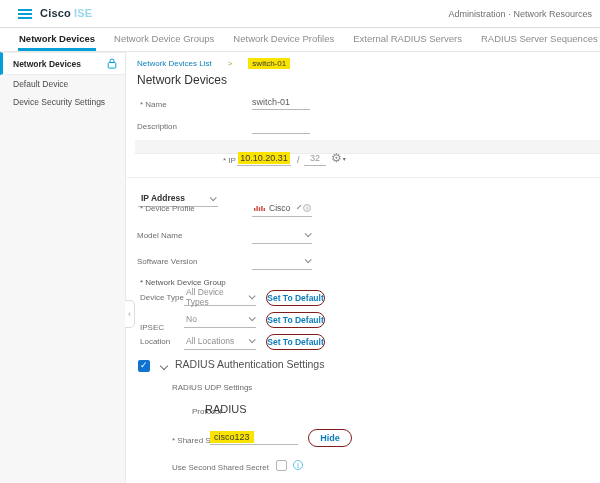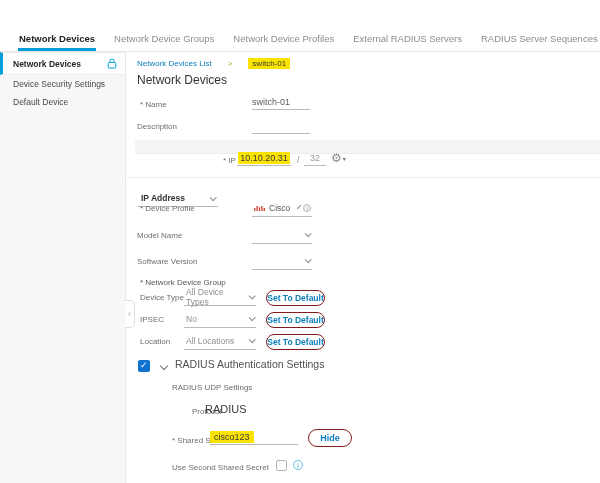--- a/index.html
+++ b/index.html
@@ -109,40 +109,47 @@
   .uss-label { position:absolute; left:45px; top:411px; font-size:8px; color:#6e6e6e; }
   .uss-cb { position:absolute; left:149px; top:408px; width:11px; height:11px; }
   .info-blue { position:absolute; left:166px; top:408px; width:10px; height:10px; border:1px solid #5fc3e4;
                border-radius:50%; color:#2fa7d4; font-size:7px; line-height:9px; text-align:center; cursor:pointer; }
 </style>
 </head>
 <body>
 
 <div id="app">
 
+  <div class="header">
+    <div class="hamburger"></div>
+    <div class="brand">
+      <span class="cisco">Cisco</span><span class="ise">ISE</span>
+    </div>
+    <div class="header-context">Administration · Network Resources</div>
+  </div>
 
   <div class="tabbar">
     <div class="tab active">Network Devices</div>
     <div class="tab">Network Device Groups</div>
     <div class="tab">Network Device Profiles</div>
     <div class="tab">External RADIUS Servers</div>
     <div class="tab">RADIUS Server Sequences</div>
 
   </div>
 
   <div class="sidebar">
     <div class="side-item active">
       <span>Network Devices</span>
       <svg class="lock-icon" viewBox="0 0 10 11">
         <rect x="1.2" y="4.5" width="7.6" height="5.6" rx="1" fill="none" stroke="#049fd9" stroke-width="1"></rect>
         <path d="M3 4.5 V3 a2 2 0 0 1 4 0 V4.5" fill="none" stroke="#049fd9" stroke-width="1"></path>
       </svg>
     </div>
+    <div class="side-item">Default Device</div>
     <div class="side-item">Device Security Settings</div>
-    <div class="side-item">Default Device</div>
     <div class="collapse-handle">
       <span>‹</span>
     </div>
   </div>
 
   <div class="main">
 
     <div class="breadcrumb">
       <span class="bc-link">Network Devices List</span>
       <span class="bc-sep">&gt;</span>
@@ -206,21 +213,21 @@
     <div class="ndg-heading">* Network Device Group</div>
 
     <div class="ndg-label" style="top:241px;">Device Type</div>
     <div class="dd ndg-dd" style="top:238px;">
       <span style="color:#8f8f8f;">All Device Types</span>
       <span class="spacer"></span>
       <span class="chev"></span>
     </div>
     <button class="btn ndg-btn" style="top:238px;">Set To Default</button>
 
-    <div class="ndg-label" style="top:263px;">IPSEC</div>
+    <div class="ndg-label" style="top:271px;">IPSEC</div>
     <div class="dd ndg-dd" style="top:260px;">
       <span style="color:#8f8f8f;">No</span>
       <span class="spacer"></span>
       <span class="chev"></span>
     </div>
     <button class="btn ndg-btn" style="top:260px;">Set To Default</button>
 
     <div class="ndg-label" style="top:285px;">Location</div>
     <div class="dd ndg-dd" style="top:282px;">
       <span style="color:#8f8f8f;">All Locations</span>

